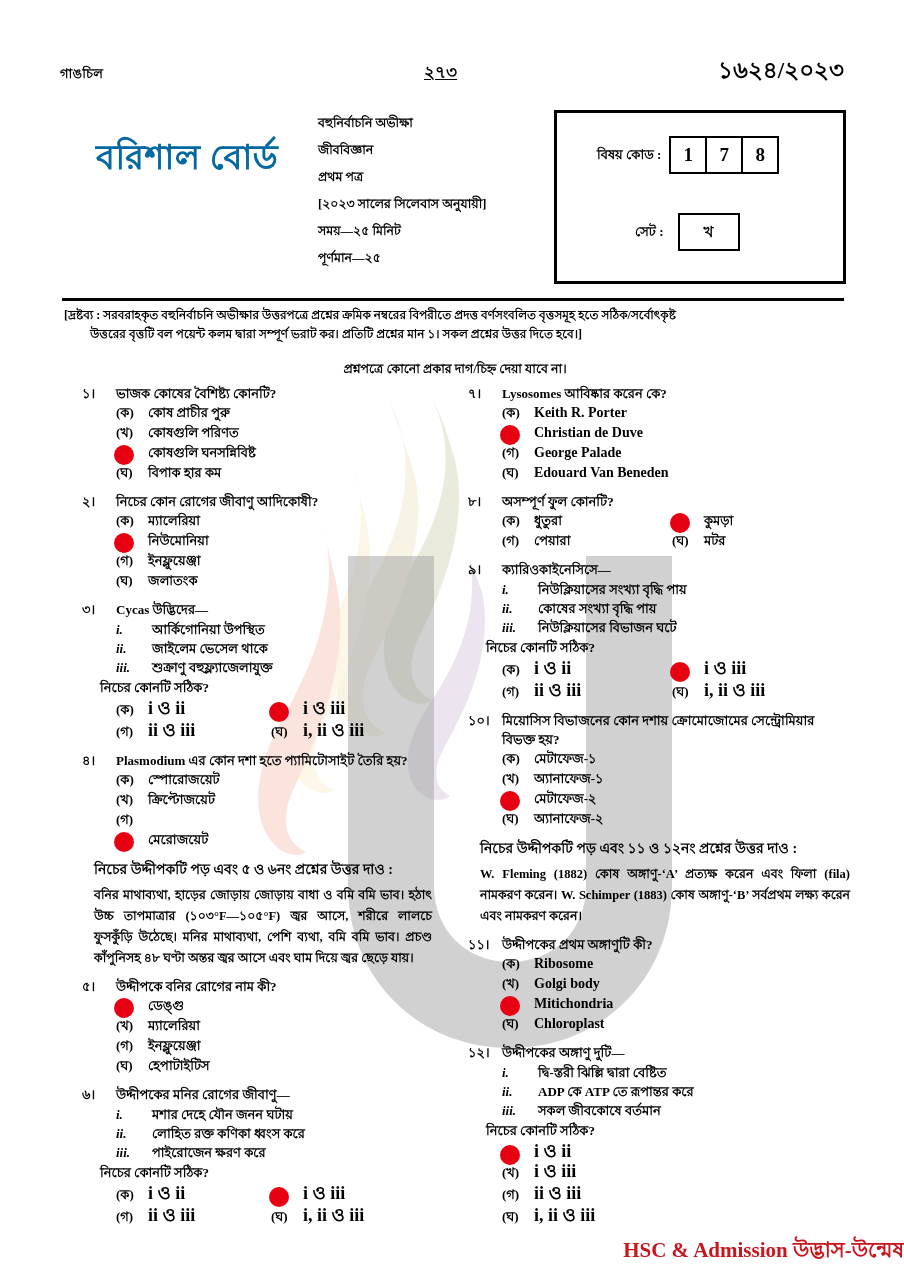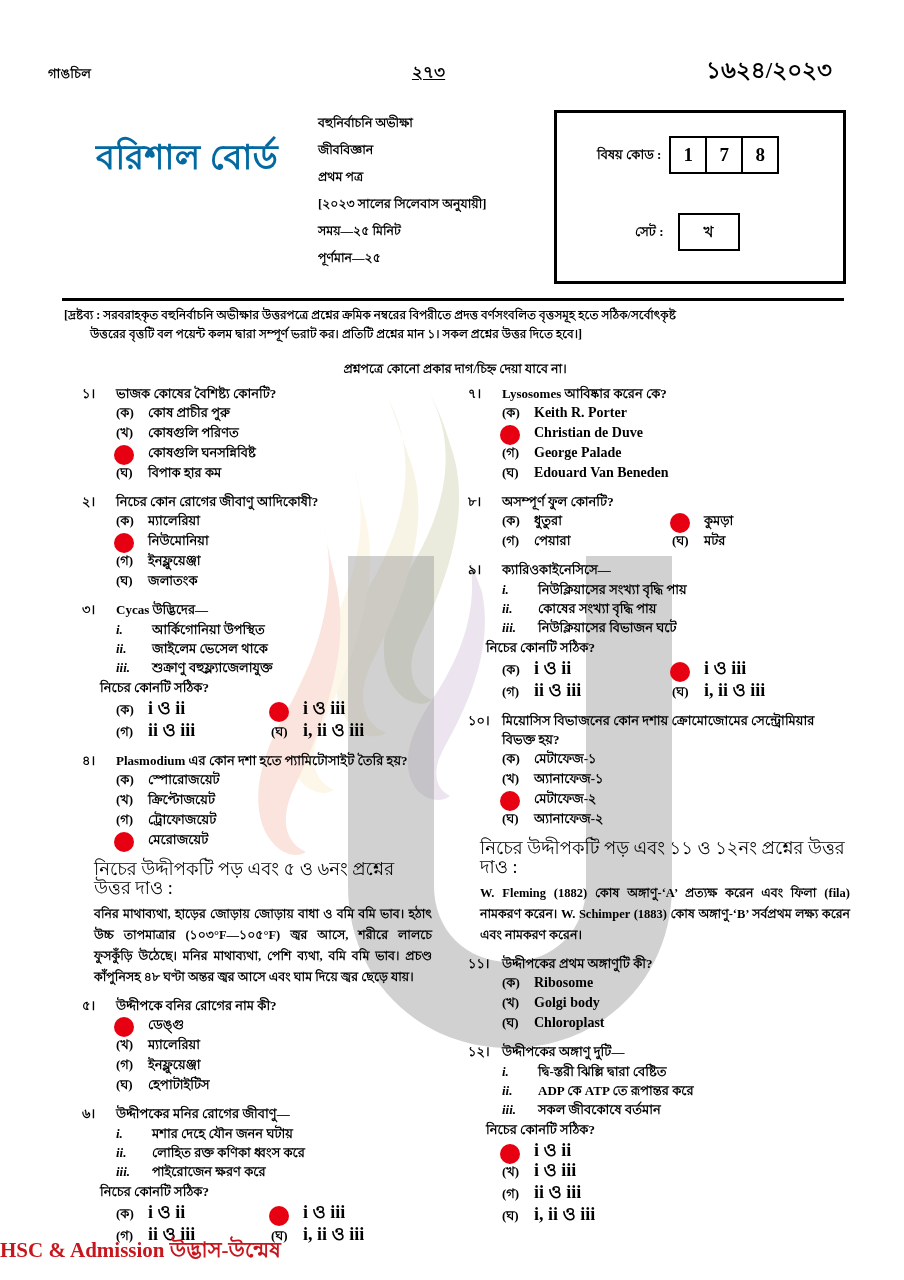--- a/index.html
+++ b/index.html
@@ -22,21 +22,21 @@
     position: absolute;
     left: 0; top: 0;
     width: 904px; height: 1280px;
     pointer-events: none;
     z-index: 0;
   }
 
   
   .toprow {
     position: absolute;
-    left: 48px; top: 52px;
+    left: 60px; top: 52px;
     width: 784px;
     display: flex;
     align-items: baseline;
     justify-content: space-between;
     z-index: 3;
   }
   .toprow .tl { font-size: 13px; font-weight: bold; letter-spacing: .2px;}
   .toprow .tc { font-size: 17px; font-weight: bold; margin-left: 60px; text-decoration: underline;}
   .toprow .tr { font-size: 23px; font-weight: bold; }
 
@@ -202,39 +202,39 @@
   .bubble {
     position: absolute;
     left: -2px; top: -12px;
     width: 20px; height: 20px;
     border-radius: 50%;
     background: #e60012;
     z-index: 5;
   }
 
   .stim-lead {
-    font-size: 18px;
-    font-weight: normal;
+    font-size: 14px;
+    font-weight: bold;
     margin: 10px 0 6px 12px;
     line-height: 19px;
   }
   .stim {
     font-size: 12.5px;
     font-weight: bold;
     line-height: 21px;
     margin: 0 0 8px 12px;
     text-align: justify;
   }
 
   
   .footer {
     position: absolute;
     left: 0; top: 1234px;
     width: 904px;
-    text-align: left;
+    text-align: right;
     z-index: 4;
     font-size: 21px;
     font-weight: bold;
     color: #c7161d;
   }
 </style>
 </head>
 <body>
 
 <div class="page">
@@ -400,21 +400,20 @@
           <div class="opt">
             <span class="opt-key">(ক)</span>
             <span class="opt-txt">স্পোরোজয়েট</span>
           </div>
           <div class="opt">
             <span class="opt-key">(খ)</span>
             <span class="opt-txt">ক্রিপ্টোজয়েট</span>
           </div>
           <div class="opt">
             <span class="opt-key">(গ)</span>
-            <span class="opt-txt">ট্রোফোজয়েট</span>
           </div>
           <div class="opt">
             <span class="opt-key">
                 <span class="bubble"></span>
               </span>
             <span class="opt-txt">মেরোজয়েট</span>
           </div>
         </div>
       </div>
 
@@ -626,20 +625,26 @@
           <span class="q-text">উদ্দীপকের প্রথম অঙ্গাণুটি কী?</span>
         </div>
         <div class="opts">
           <div class="opt">
             <span class="opt-key">(ক)</span>
             <span class="opt-txt lat">Ribosome</span>
           </div>
           <div class="opt">
             <span class="opt-key">(খ)</span>
             <span class="opt-txt lat">Golgi body</span>
+          </div>
+          <div class="opt">
+            <span class="opt-key">
+                <span class="bubble"></span>
+              </span>
+            <span class="opt-txt lat">Mitichondria</span>
           </div>
           <div class="opt">
             <span class="opt-key">(ঘ)</span>
             <span class="opt-txt lat">Chloroplast</span>
           </div>
         </div>
       </div>
 
       <div class="q">
         <div class="q-head">

